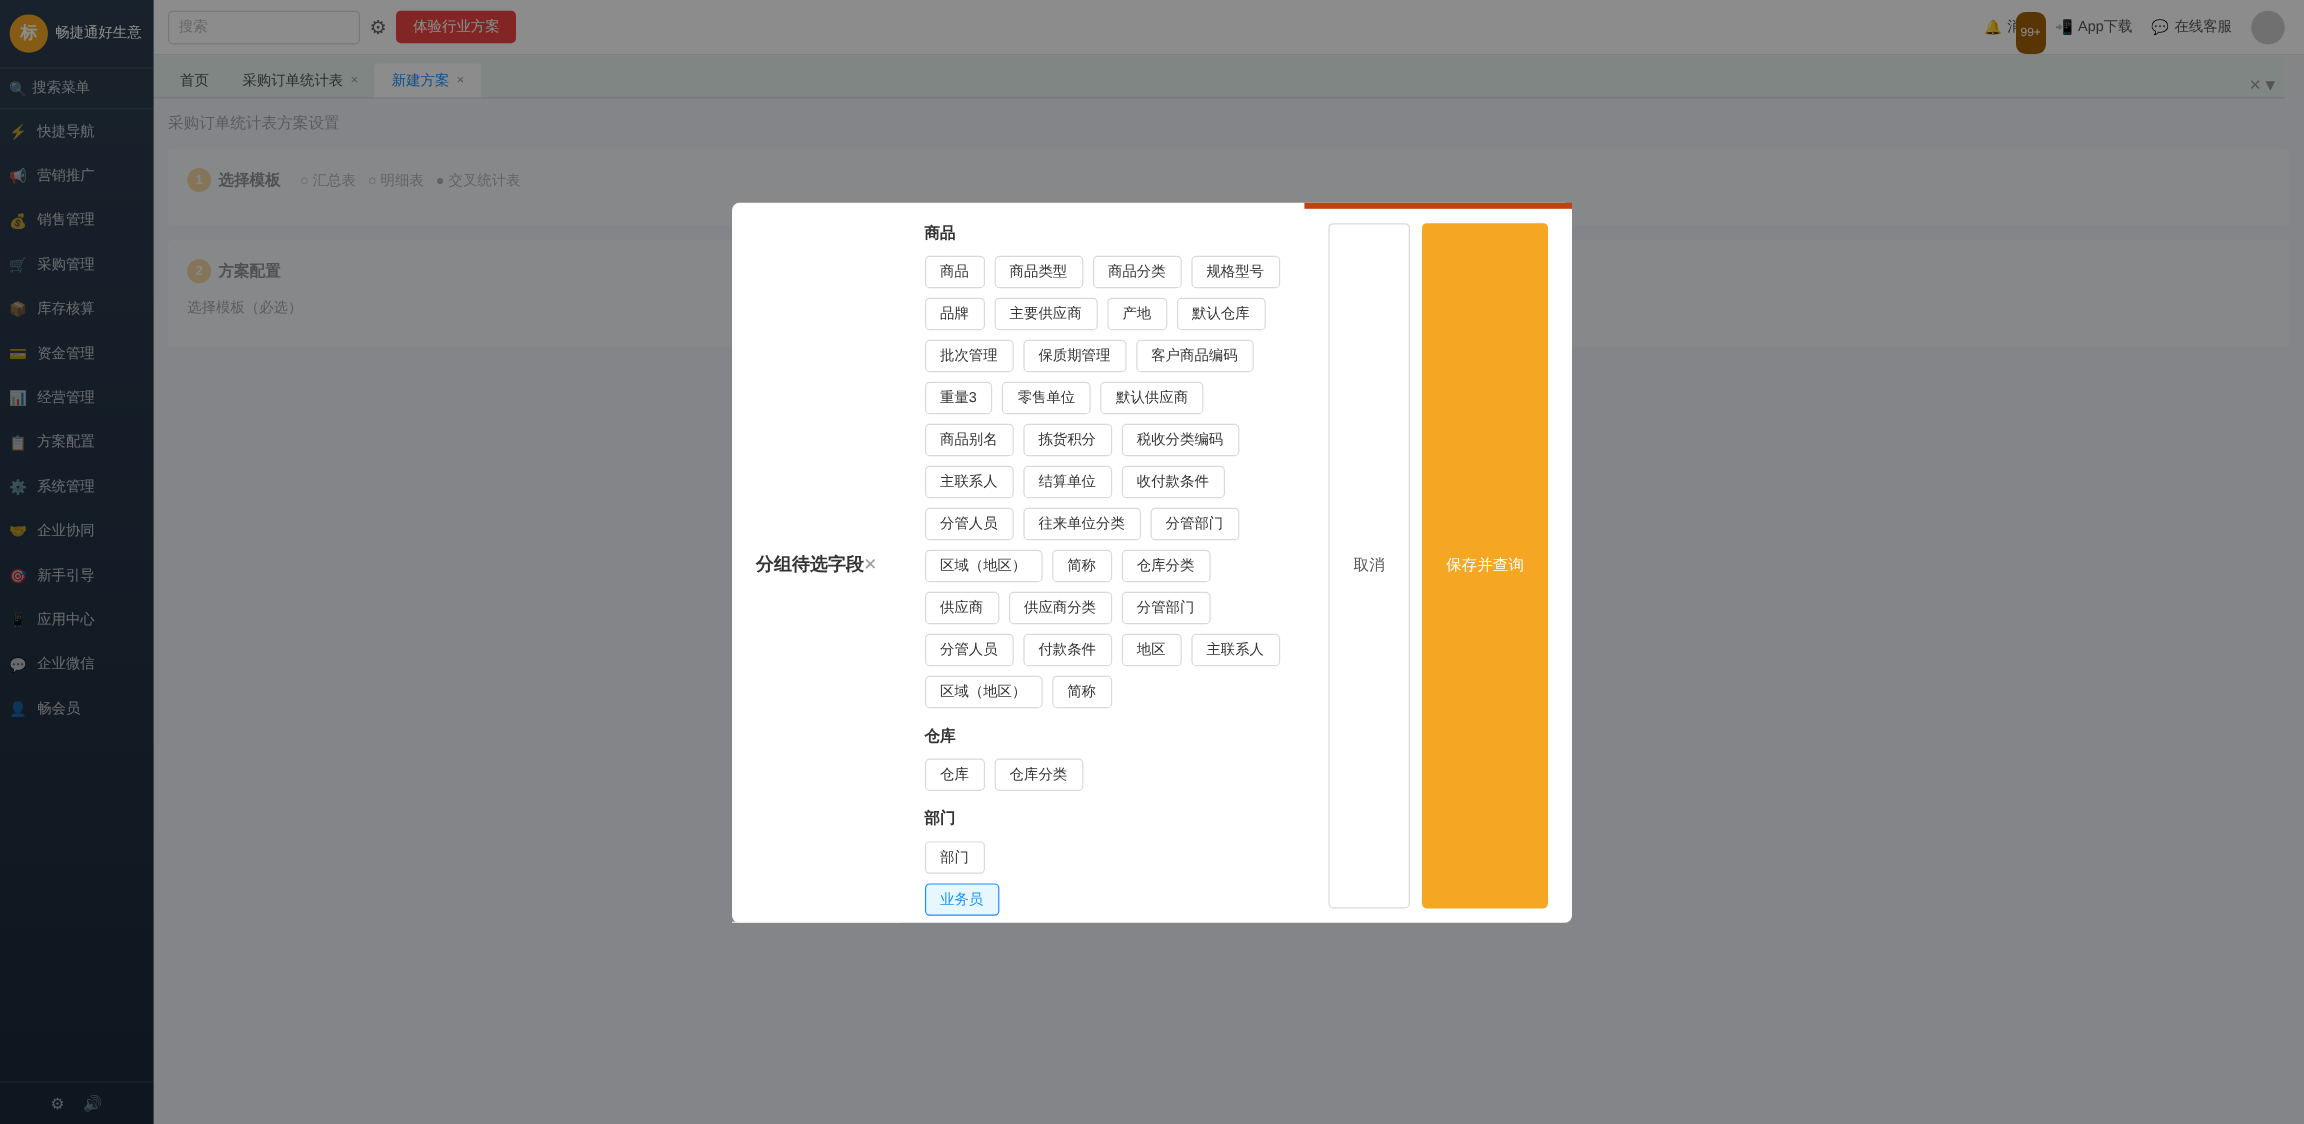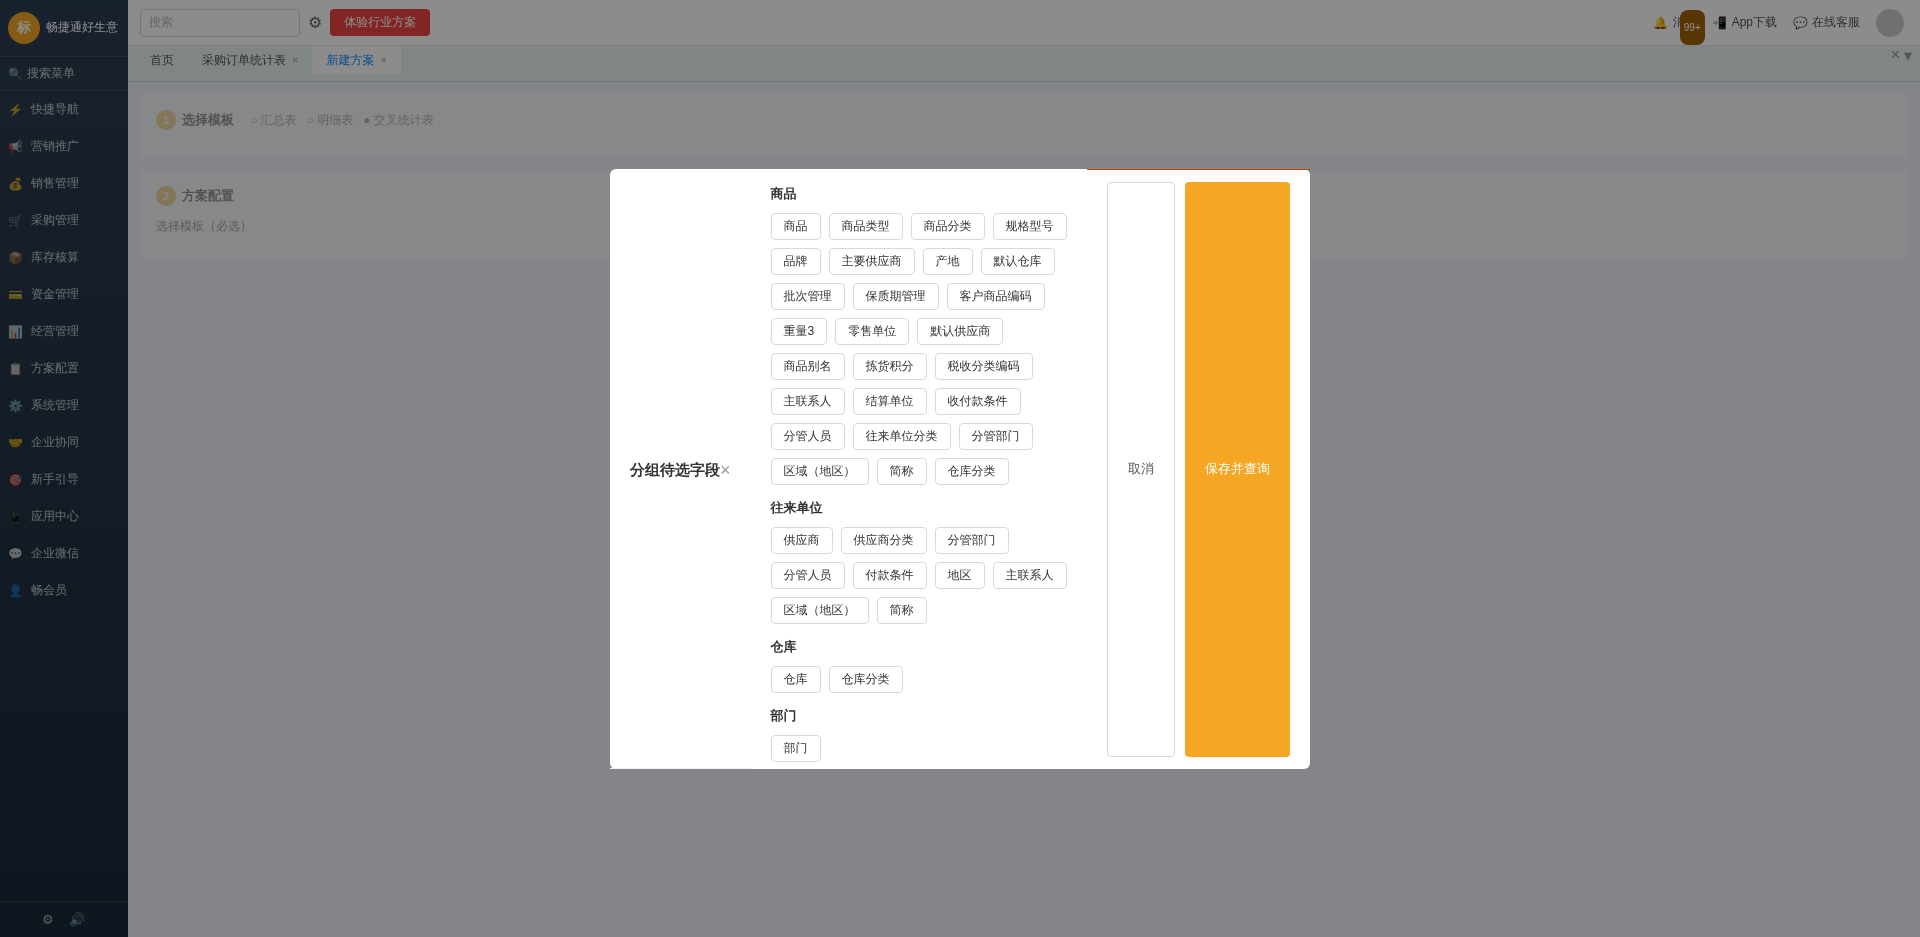--- a/index.html
+++ b/index.html
@@ -57,23 +57,23 @@
     .topbar-badge { position: relative; color: #555; font-size: 12px; cursor: pointer; display: flex; align-items: center; gap: 4px; }
     .badge-dot {
       position: absolute; top: -4px; right: -8px;
       background: #a16207; color: #fff; border-radius: 8px;
       font-size: 10px; padding: 12px 4px; min-width: 16px; text-align: center;
     }
     .topbar-avatar { width: 28px; height: 28px; background: #ccc; border-radius: 50%; }
 
     
     .tabbar {
-      position: fixed; left: 128px; top: 46px; right: 0; height: 36px;
+      position: fixed; left: 128px; top: 46px; right: 16px; height: 36px;
       background: #e8f4f0; border-bottom: 1px solid #cde;
-      display: flex; align-items: flex-start; z-index: 98; padding: 0 8px;
+      display: flex; align-items: flex-end; z-index: 98; padding: 0 8px;
     }
     .tab-item {
       height: 28px; padding: 0 14px; display: flex; align-items: center; gap: 6px;
       font-size: 12px; cursor: pointer; border-radius: 3px 3px 0 0;
       color: #555; background: transparent;
     }
     .tab-item.active { background: #fff; color: #1890ff; }
     .tab-close { font-size: 11px; color: #999; cursor: pointer; }
     .tabbar-close { margin-left: auto; color: #999; cursor: pointer; font-size: 16px; }
 
@@ -95,21 +95,21 @@
       display: flex; flex-direction: row; position: relative;
     }
     .modal-header {
       display: flex; align-items: center; justify-content: space-between;
       padding: 16px 20px 12px; border-bottom: 1px solid #f0f0f0;
     }
     .modal-title { font-size: 15px; font-weight: bold; color: #333; }
     .modal-close { cursor: pointer; color: #999; font-size: 18px; }
     .modal-body { padding: 16px 20px; overflow-y: auto; flex: 1; }
     .modal-footer {
-      padding: 12px 20px; border-top: 1px solid #c2410c;
+      padding: 12px 20px; border-top: 5px solid #c2410c;
       display: flex; justify-content: flex-end; gap: 10px;
     }
 
     
     .section-label { font-size: 13px; font-weight: bold; color: #333; margin-bottom: 10px; margin-top: 14px; }
     .section-label:first-child { margin-top: 0; }
     .tag-grid { display: flex; flex-wrap: wrap; gap: 8px; margin-bottom: 8px; }
     .field-tag {
       border: 1px solid #d9d9d9; border-radius: 4px; padding: 4px 12px;
       font-size: 12px; color: #333; cursor: pointer; background: #fff;
@@ -253,20 +253,21 @@
   </div>
   <div class="tab-item active">
     <span>新建方案</span>
     <span class="tab-close">×</span>
   </div>
   <span class="tabbar-close">×</span>
   <span style="margin-left:4px;color:#999;font-size:16px;cursor:pointer;">▾</span>
 </div>
 
 <div class="main bg-content">
+  <div class="page-title">采购订单统计表方案设置</div>
   <div class="config-section">
     <div style="display:flex;align-items:center;margin-bottom:12px;">
       <span class="step-badge">1</span>
       <span style="font-weight:bold;font-size:13px;">选择模板</span>
       <span style="margin-left:16px;font-size:12px;color:#555;">○ 汇总表 &nbsp; ○ 明细表 &nbsp; ● 交叉统计表</span>
     </div>
   </div>
   <div class="config-section">
     <div style="display:flex;align-items:center;margin-bottom:12px;">
       <span class="step-badge">2</span>
@@ -307,21 +308,20 @@
           <span class="field-tag">结算单位</span>
           <span class="field-tag">收付款条件</span>
           <span class="field-tag">分管人员</span>
           <span class="field-tag">往来单位分类</span>
           <span class="field-tag">分管部门</span>
           <span class="field-tag">区域（地区）</span>
           <span class="field-tag">简称</span>
           <span class="field-tag">仓库分类</span>
         </div>
 
-      <div class="section-label">往来单位</div>
       <div class="tag-grid" id="partner-grid">
           <span class="field-tag">供应商</span>
           <span class="field-tag">供应商分类</span>
           <span class="field-tag">分管部门</span>
           <span class="field-tag">分管人员</span>
           <span class="field-tag">付款条件</span>
           <span class="field-tag">地区</span>
           <span class="field-tag">主联系人</span>
           <span class="field-tag">区域（地区）</span>
           <span class="field-tag">简称</span>

